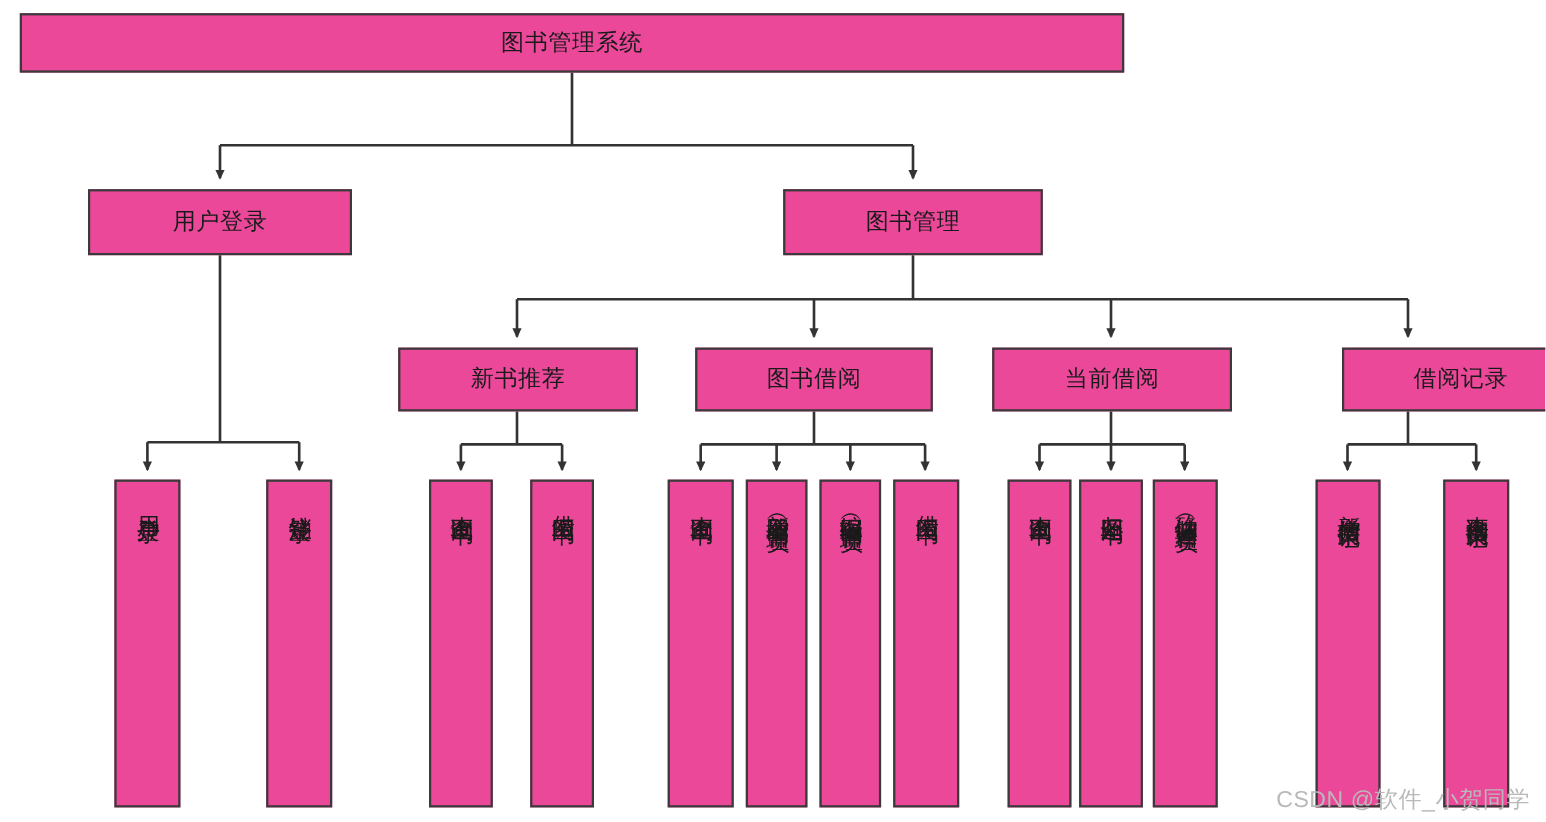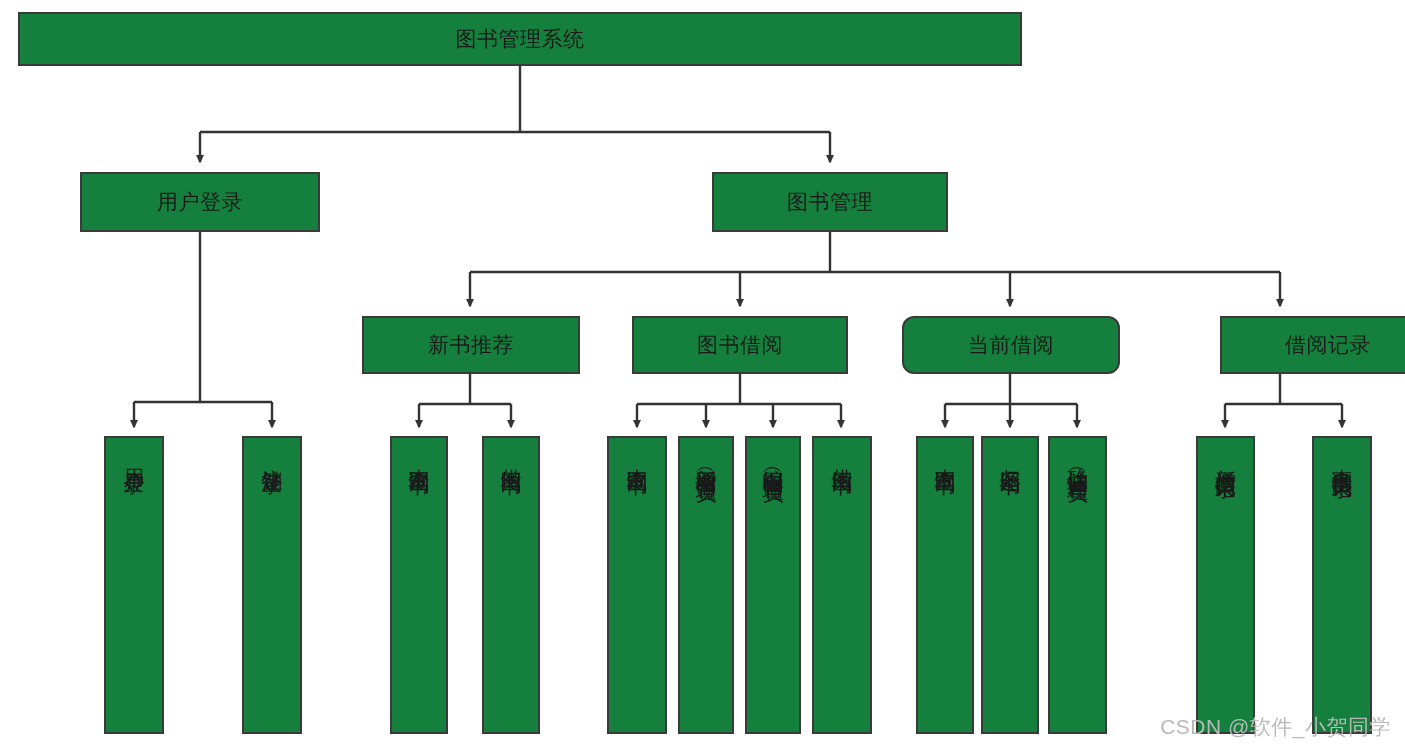--- a/index.html
+++ b/index.html
@@ -20,21 +20,21 @@
   svg.wires {
     position: absolute;
     left: 0;
     top: 0;
     width: 1405px;
     height: 747px;
   }
   .node {
     position: absolute;
     box-sizing: border-box;
-    background: #15803d;
+    background: #ec4899;
     border: 2px solid #3a3a3a;
     display: flex;
     align-items: center;
     justify-content: center;
     color: #1a1a1a;
     z-index: 2;
   }
   .node .label {
     display: block;
     text-align: center;
@@ -131,21 +131,21 @@
   <div class="node horiz" id="n-l2-1" style="left: 712px; top: 172px; width: 236px; height: 60px;">
     <span class="label">图书管理</span>
   </div>
 
   <div class="node horiz" id="n-l3-1" style="left: 632px; top: 316px; width: 216px; height: 58px;">
     <span class="label">图书借阅</span>
   </div>
   <div class="node horiz" id="n-l3-0" style="left: 362px; top: 316px; width: 218px; height: 58px;">
     <span class="label">新书推荐</span>
   </div>
-  <div class="node horiz" id="n-l3-2" style="left: 902px; top: 316px; width: 218px; height: 58px; border-radius: 12px;">
+  <div class="node horiz" id="n-l3-2" style="left: 902px; top: 316px; width: 218px; height: 58px;">
     <span class="label">当前借阅</span>
   </div>
   <div class="node horiz" id="n-l3-3" style="left: 1172px; top: 316px; width: 216px; height: 58px; margin-left: 48px;">
     <span class="label">借阅记录</span>
   </div>
 
   <div class="node vert" id="n-lf-0" style="left: 104px; top: 436px; width: 60px; height: 298px;">
     <span class="label">用户登录</span>
   </div>
   <div class="node vert" id="n-lf-1" style="left: 242px; top: 436px; width: 60px; height: 298px;">

